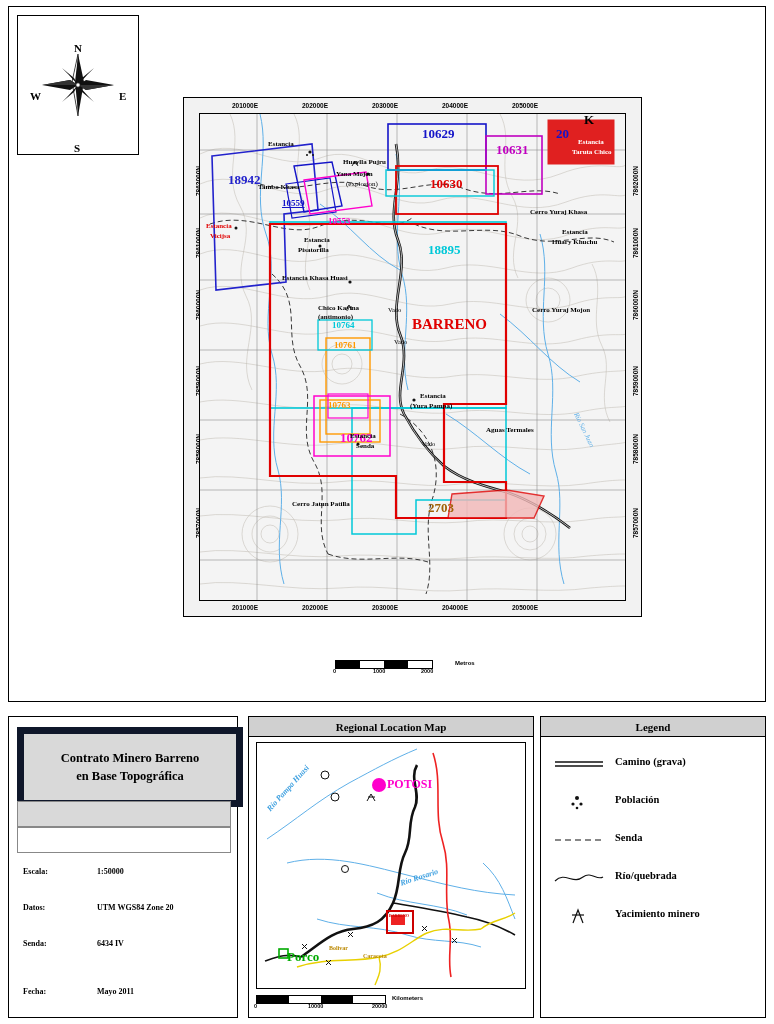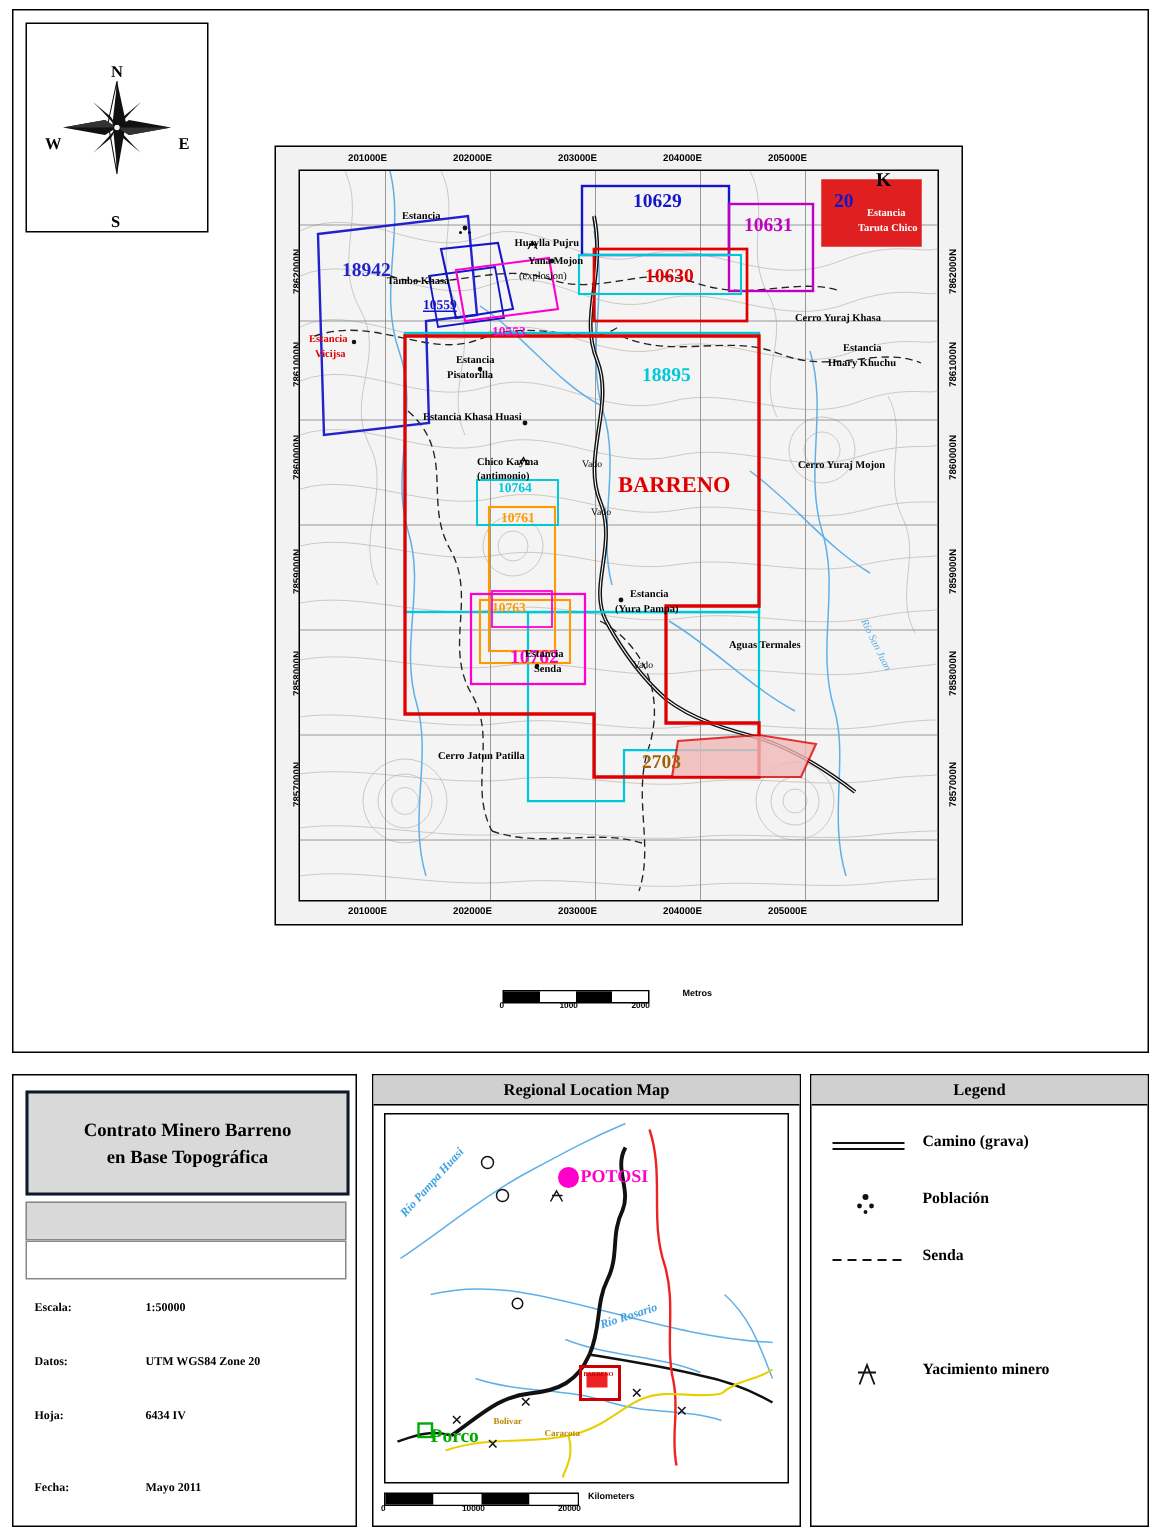--- a/index.html
+++ b/index.html
@@ -33,21 +33,21 @@
   .scalebar{position:absolute;left:326px;top:650px;width:148px;height:18px;}
   .sb-row{position:absolute;left:0;top:3px;display:flex;height:7px;border:1px solid #000;}
   .sb-seg{width:24px;height:7px;}
   .sb-b{background:#000;}
   .sb-w{background:#fff;}
   .sb-num{position:absolute;font-size:5.5px;font-family:"Liberation Sans",sans-serif;font-weight:bold;top:11px;}
   .sb-unit{position:absolute;left:120px;top:3px;font-size:6px;font-family:"Liberation Sans",sans-serif;font-weight:bold;}
 
   
   .title-box{position:absolute;left:8px;top:716px;width:228px;height:300px;border:1px solid #000;background:#fff;}
-  .title-head{position:absolute;left:8px;top:10px;width:212px;height:66px;background:#d9d9d9;border:2px solid #0f172a;display:flex;align-items:center;justify-content:center;text-align:center;}
+  .title-head{position:absolute;left:8px;top:10px;width:212px;height:66px;background:#d9d9d9;border:7px solid #0f172a;display:flex;align-items:center;justify-content:center;text-align:center;}
   .title-head span{font-size:12.5px;font-weight:bold;line-height:18px;}
   .title-band{position:absolute;left:8px;width:212px;border:1px solid #888;background:#fff;}
   .meta{position:absolute;font-size:8px;font-weight:bold;font-family:"Liberation Serif",serif;}
 
   .region-box{position:absolute;left:248px;top:716px;width:284px;height:300px;border:1px solid #000;background:#fff;}
   .region-head{position:absolute;left:0;top:0;width:100%;height:19px;background:#d0d0d0;border-bottom:1px solid #000;display:flex;align-items:center;justify-content:center;}
   .region-head span{font-size:11px;font-weight:bold;}
   .region-map{position:absolute;left:7px;top:25px;width:268px;height:245px;border:1px solid #000;background:#fff;overflow:hidden;}
   .rsb{position:absolute;left:7px;top:276px;width:190px;height:16px;}
 
@@ -249,21 +249,21 @@
         <div class="lbl conc" style="left:228px;top:386px;color:#a16207;">2703</div>
         <div class="lbl conc" style="left:384px;top:-2px;color:#000;">K</div>
 
         
         <div class="lbl" style="left:212px;top:202px;color:#e00000;font-size:15px;">BARRENO</div>
 
         
         <div class="lbl place" style="left:68px;top:26px;">Estancia</div>
         <div class="lbl place" style="left:58px;top:35px;margin-top:34px;">Tambo Khasa</div>
         <div class="lbl place" style="left:143px;top:44px;">Huaylla Pujru</div>
-        <div class="lbl place" style="left:152px;top:56px;">Yana Mojon</div>
+        <div class="lbl place" style="left:136px;top:56px;">Yana Mojon</div>
         <div class="lbl place" style="left:146px;top:66px;font-weight:normal;">(explosion)</div>
         <div class="lbl place" style="left:6px;top:108px;color:#e00000;">Estancia</div>
         <div class="lbl place" style="left:10px;top:118px;color:#e00000;">Vicijsa</div>
         <div class="lbl place" style="left:104px;top:122px;">Estancia</div>
         <div class="lbl place" style="left:98px;top:132px;">Pisatorilla</div>
         <div class="lbl place" style="left:82px;top:160px;">Estancia Khasa Huasi</div>
         <div class="lbl place" style="left:118px;top:190px;">Chico Kayma</div>
         <div class="lbl place" style="left:118px;top:199px;">(antimonio)</div>
         <div class="lbl place" style="left:330px;top:94px;">Cerro Yuraj Khasa</div>
         <div class="lbl place" style="left:362px;top:114px;">Estancia</div>
@@ -307,21 +307,21 @@
     </div>
     <div class="title-band" style="top:84px;height:24px;background:#d9d9d9;"></div>
     <div class="title-band" style="top:110px;height:24px;"></div>
 
     <div class="meta" style="left:14px;top:150px;">Escala:</div>
     <div class="meta" style="left:88px;top:150px;">1:50000</div>
 
     <div class="meta" style="left:14px;top:186px;">Datos:</div>
     <div class="meta" style="left:88px;top:186px;">UTM WGS84 Zone 20</div>
 
-    <div class="meta" style="left:14px;top:222px;">Hoja:</div>
+    <div class="meta" style="left:14px;top:222px;">Senda:</div>
     <div class="meta" style="left:88px;top:222px;text-align:center;">6434 IV</div>
 
     <div class="meta" style="left:14px;top:270px;">Fecha:</div>
     <div class="meta" style="left:88px;top:270px;">Mayo 2011</div>
   </div>
 
   <div class="region-box">
     <div class="region-head">
       <span>Regional Location Map</span>
     </div>
@@ -423,20 +423,28 @@
 
     <div class="legend-item" style="top:110px;">
       <div class="legend-sym">
         <svg width="56" height="26">
             <line x1="4" y1="13" x2="52" y2="13" stroke="#111" stroke-width="1.2" stroke-dasharray="6,4"></line>
           </svg>
       </div>
       <div class="legend-txt">Senda</div>
     </div>
 
+    <div class="legend-item" style="top:148px;">
+      <div class="legend-sym">
+        <svg width="56" height="26">
+            <path d="M4,16 C14,6 22,20 32,12 C40,6 46,16 52,12" stroke="#111" stroke-width="1.1" fill="none"></path>
+          </svg>
+      </div>
+      <div class="legend-txt">Río/quebrada</div>
+    </div>
 
     <div class="legend-item" style="top:186px;">
       <div class="legend-sym">
         <svg width="56" height="26">
             <path d="M22,20 L27,7 L32,20" stroke="#111" stroke-width="1.2" fill="none"></path>
             <line x1="21" y1="12" x2="33" y2="12" stroke="#111" stroke-width="1.2"></line>
           </svg>
       </div>
       <div class="legend-txt">Yacimiento minero</div>
     </div>

